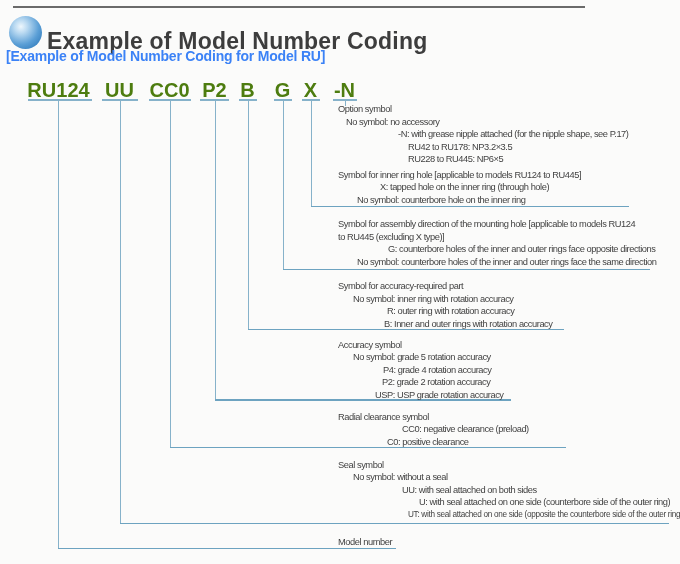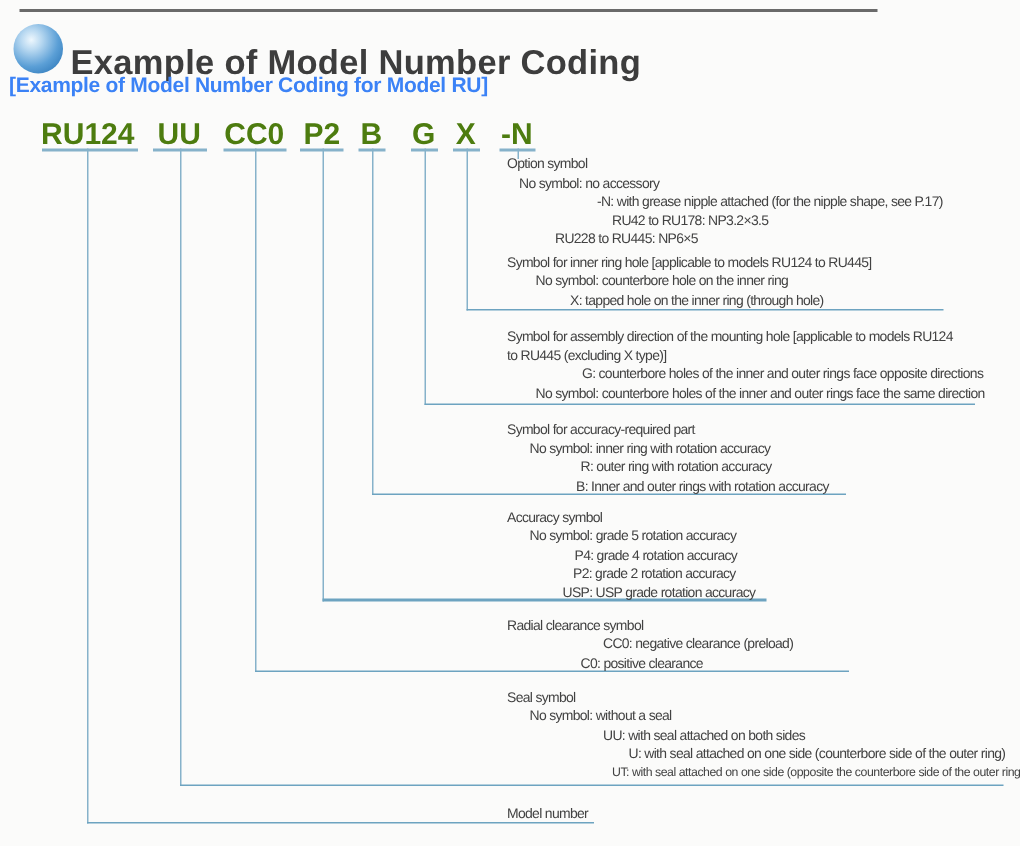--- a/index.html
+++ b/index.html
@@ -70,27 +70,27 @@
   <div class="ul" style="left:214.5px;top:399px;width:296px"></div>
   <div class="ul" style="left:169.5px;top:446.5px;width:396px"></div>
   <div class="ul" style="left:119.5px;top:522.5px;width:549px"></div>
   <div class="ul" style="left:57.5px;top:547.5px;width:338px"></div>
 
   <div class="block" style="left:338px;top:103px">
     <div class="bh">Option symbol</div>
     <div class="bl" style="margin-left:8px">No symbol: no accessory</div>
     <div class="bl" style="margin-left:60px">-N: with grease nipple attached (for the nipple shape, see P.17)</div>
     <div class="bl" style="margin-left:70px">RU42 to RU178: NP3.2×3.5</div>
-    <div class="bl" style="margin-left:32px">RU228 to RU445: NP6×5</div>
+    <div class="bl" style="margin-left:70px">RU228 to RU445: NP6×5</div>
   </div>
 
   <div class="block" style="left:338px;top:168.5px">
     <div class="bh">Symbol for inner ring hole [applicable to models RU124 to RU445]</div>
+    <div class="bl" style="margin-left:42px">X: tapped hole on the inner ring (through hole)</div>
     <div class="bl" style="margin-left:19px">No symbol: counterbore hole on the inner ring</div>
-    <div class="bl" style="margin-left:42px">X: tapped hole on the inner ring (through hole)</div>
   </div>
 
   <div class="block" style="left:338px;top:218px">
     <div class="bh">Symbol for assembly direction of the mounting hole [applicable to models RU124</div>
     <div class="bh">to RU445 (excluding X type)]</div>
     <div class="bl" style="margin-left:50px">G: counterbore holes of the inner and outer rings face opposite directions</div>
     <div class="bl" style="margin-left:19px">No symbol: counterbore holes of the inner and outer rings face the same direction</div>
   </div>
 
   <div class="block" style="left:338px;top:280px">

